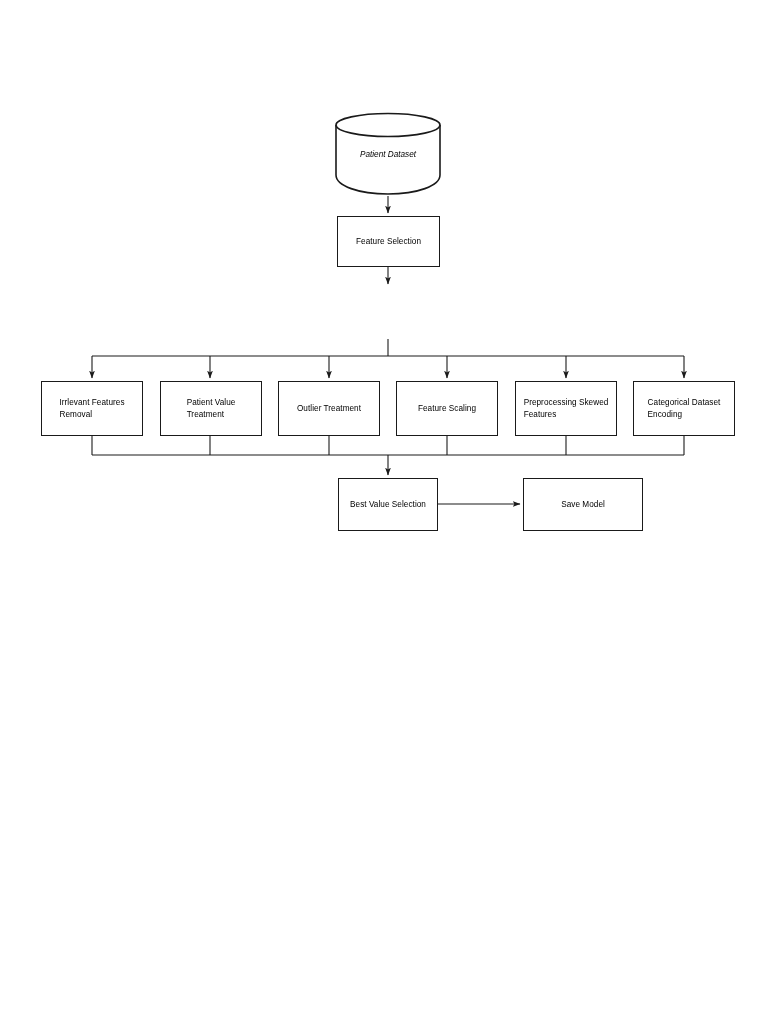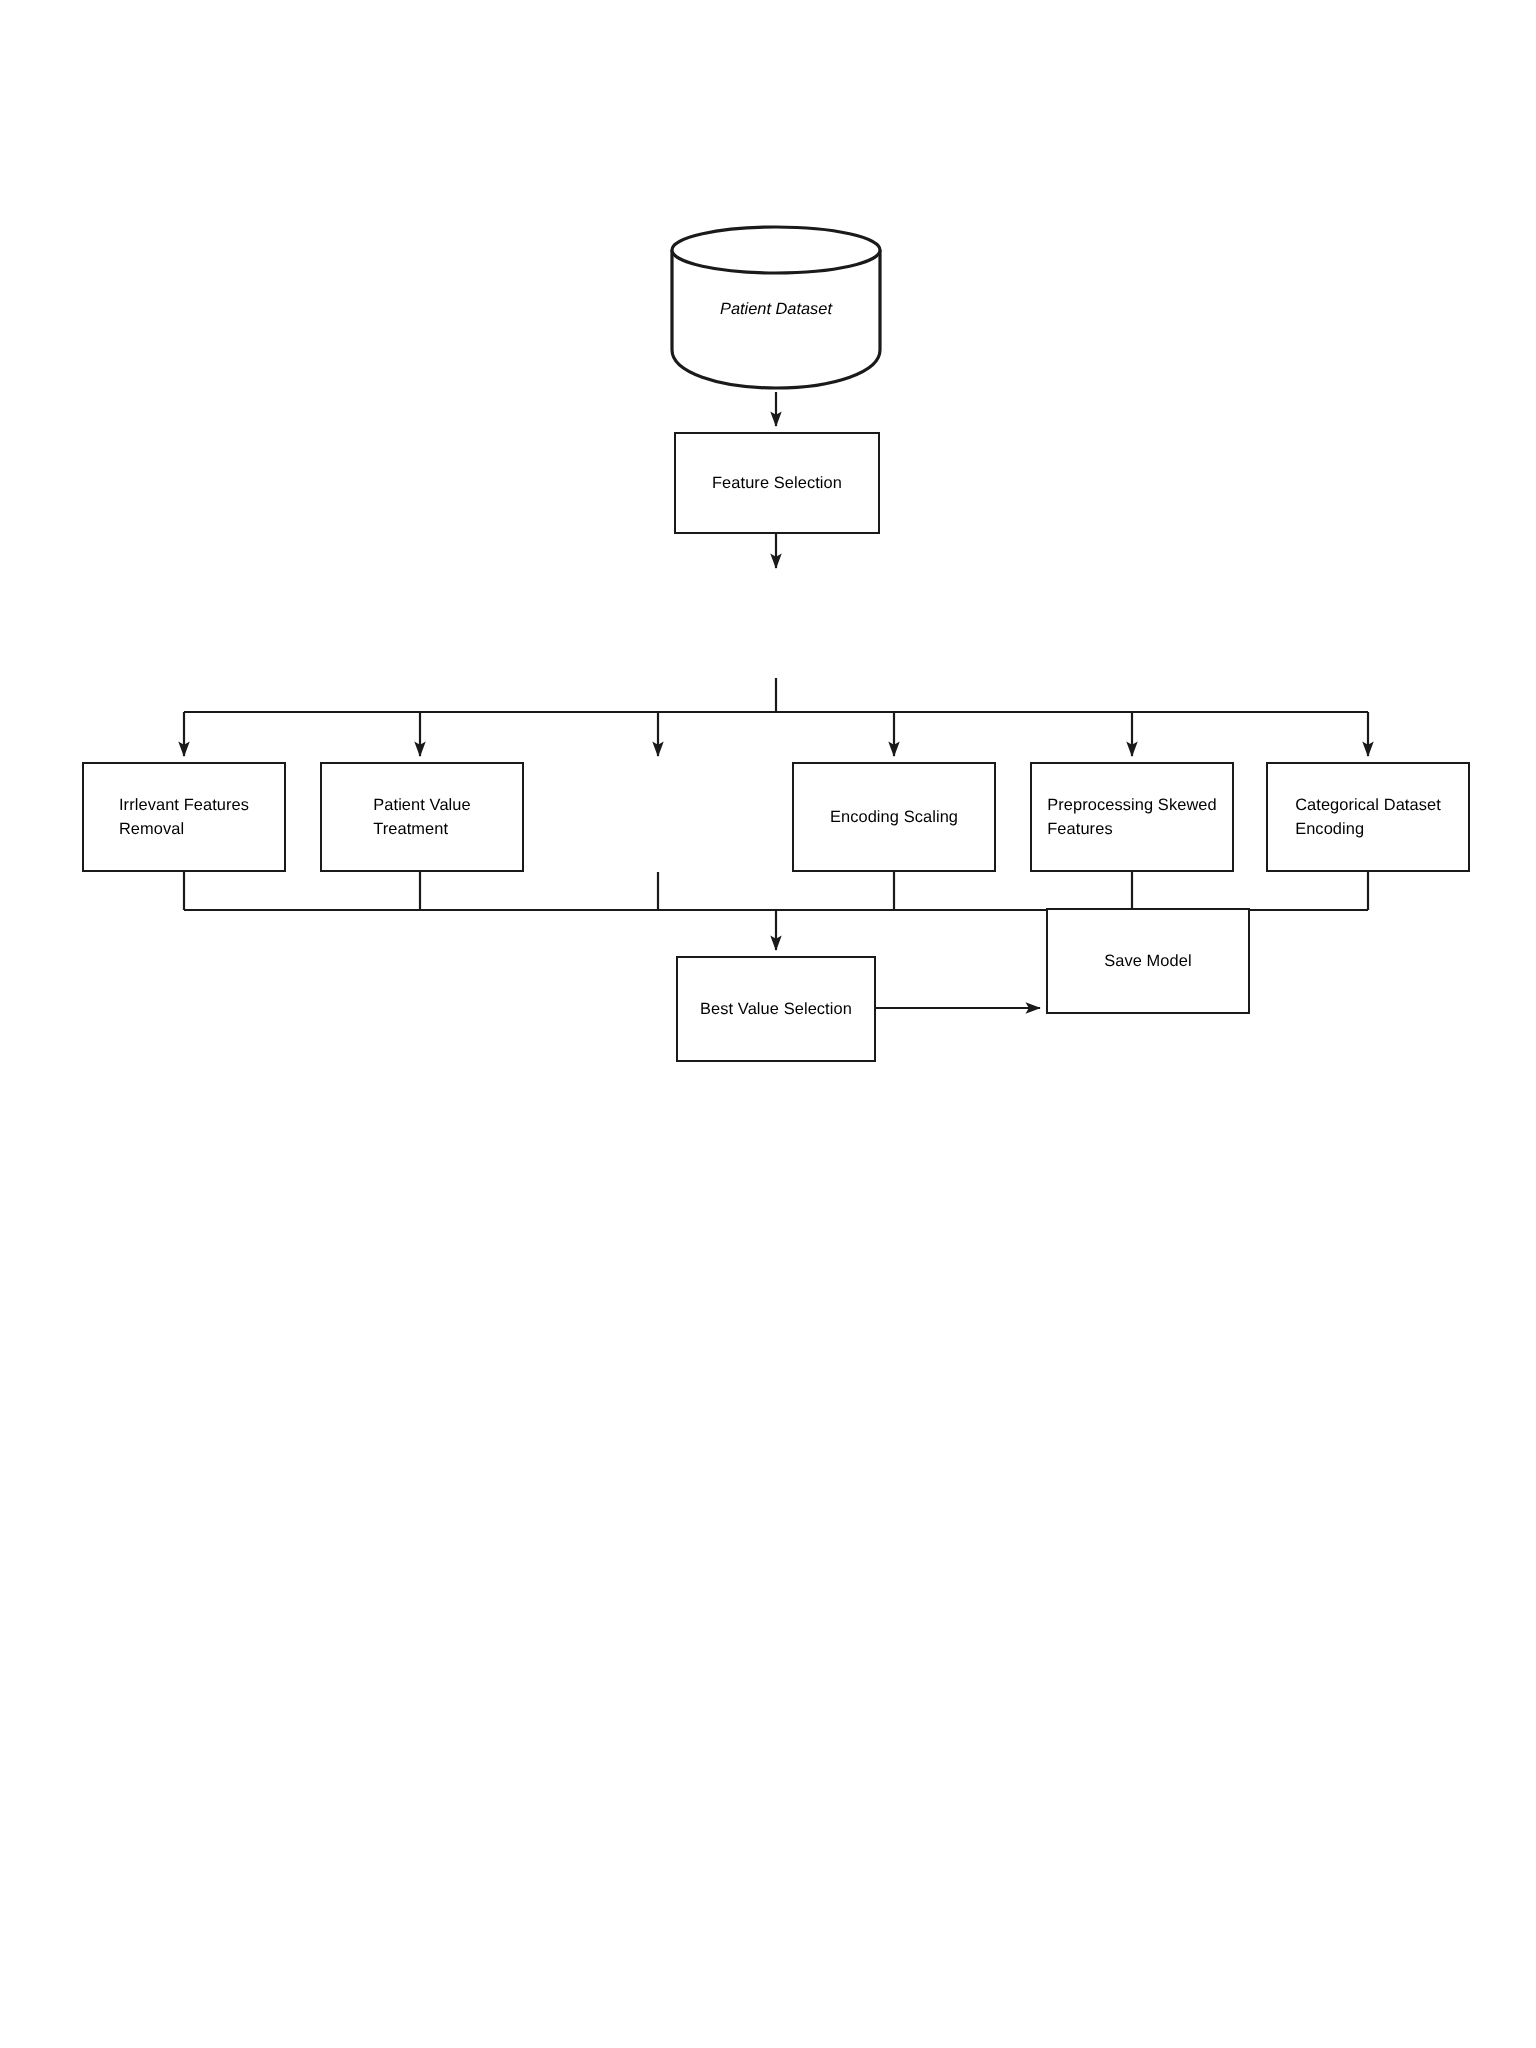--- a/index.html
+++ b/index.html
@@ -126,33 +126,36 @@
 
 
   <div class="node box" style="left:41px; top:381px; width:102px; height:55px;">
     <span class="node-label">Irrlevant Features
 Removal</span>
   </div>
   <div class="node box" style="left:160px; top:381px; width:102px; height:55px;">
     <span class="node-label">Patient Value
 Treatment</span>
   </div>
+  <div class="node box" style="left:278px; top:381px; width:102px; height:55px;">
+    <span class="node-label">Outlier Treatment</span>
+  </div>
   <div class="node box" style="left:396px; top:381px; width:102px; height:55px;">
-    <span class="node-label">Encoding Scaling</span>
+    <span class="node-label">Feature Scaling</span>
   </div>
   <div class="node box" style="left:515px; top:381px; width:102px; height:55px;">
     <span class="node-label">Preprocessing Skewed
 Features</span>
   </div>
   <div class="node box" style="left:633px; top:381px; width:102px; height:55px;">
     <span class="node-label">Categorical Dataset
 Encoding</span>
   </div>
 
   <div class="node box" style="left:338px; top:478px; width:100px; height:53px;">
     <span class="node-label">Best Value Selection</span>
   </div>
 
-  <div class="node box" style="left:523px; top:454px; width:102px; height:53px;">
+  <div class="node box" style="left:523px; top:478px; width:120px; height:53px;">
     <span class="node-label">Save Model</span>
   </div>
 
 </div>
 
 </body></html>

